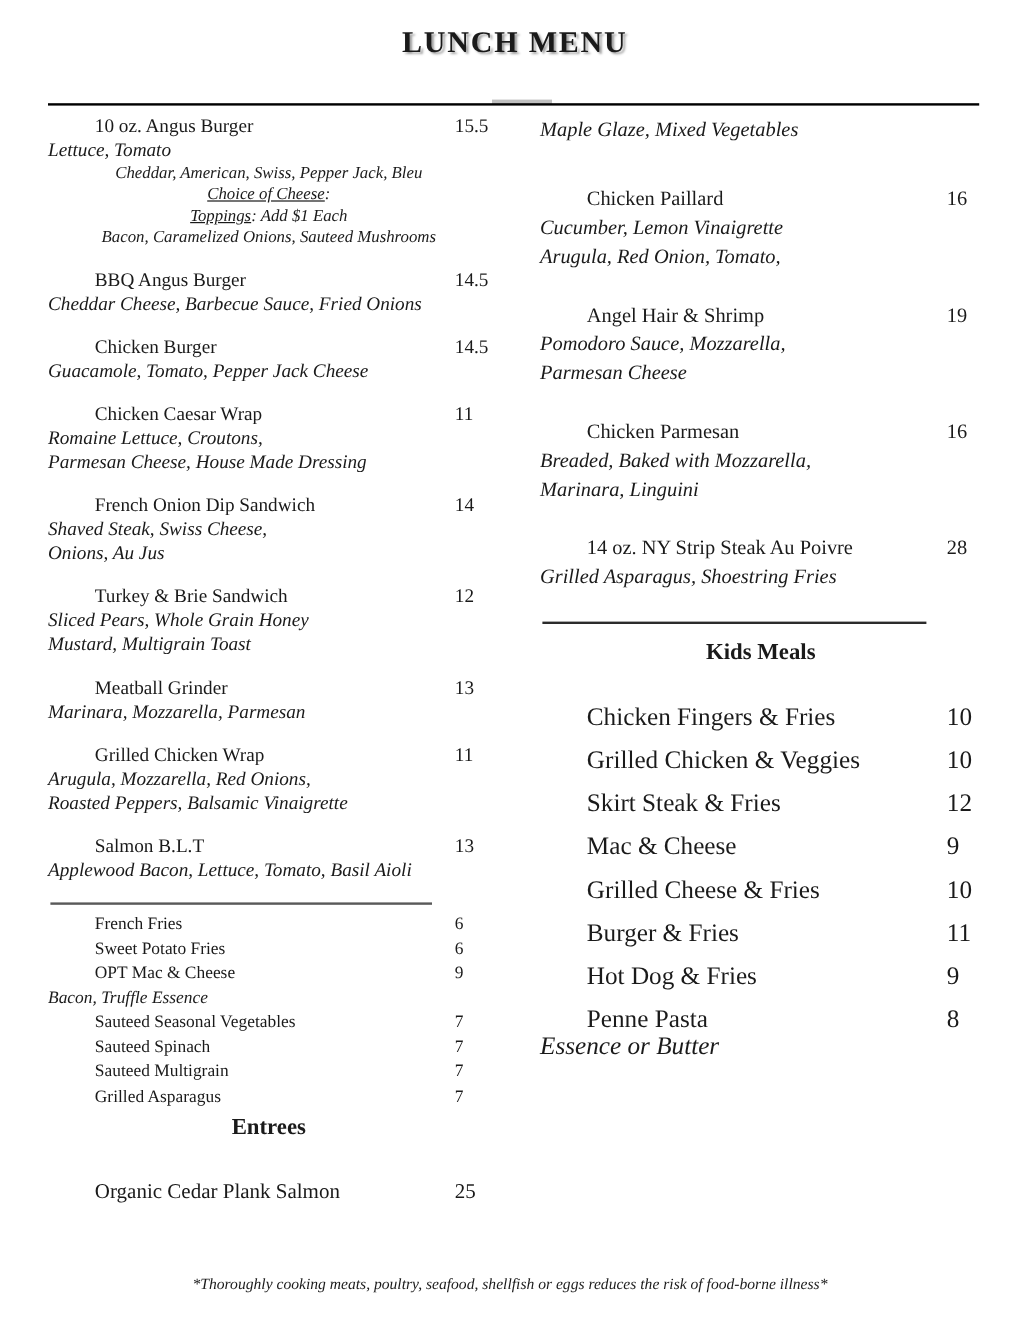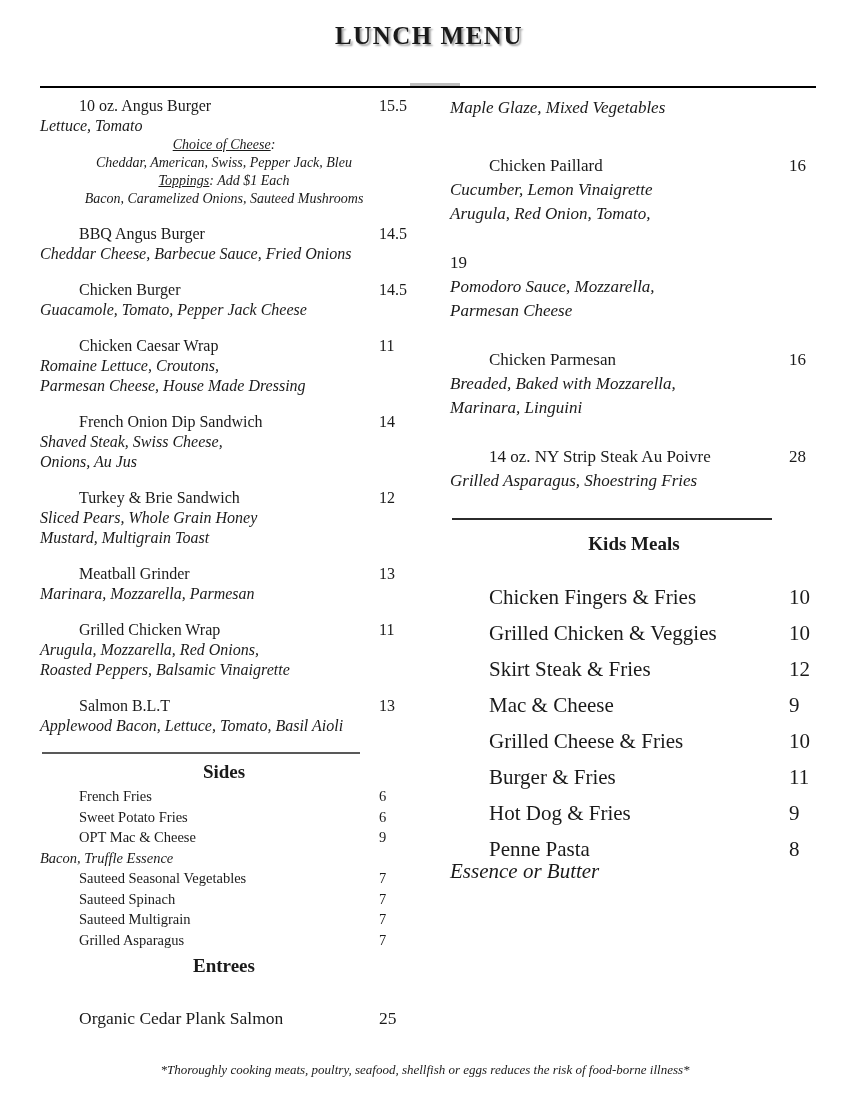--- a/index.html
+++ b/index.html
@@ -57,22 +57,22 @@
   <div class="rule-top"></div>
 
   <div class="col col-left">
     <div id="sandwich-list">
         <div class="item main">
           <div class="row">
             <span class="name">10 oz. Angus Burger</span>
             <span class="price">15.5</span>
           </div>
           <div class="desc">Lettuce, Tomato</div>
+          <div class="note">Cheddar, American, Swiss, Pepper Jack, Bleu</div>
           <div class="note"><span class="u">Choice of Cheese</span>:</div>
-          <div class="note">Cheddar, American, Swiss, Pepper Jack, Bleu</div>
           <div class="note"><span class="u">Toppings</span>: Add $1 Each</div>
           <div class="note">Bacon, Caramelized Onions, Sauteed Mushrooms</div>
         </div>
         <div class="item main">
           <div class="row">
             <span class="name">BBQ Angus Burger</span>
             <span class="price">14.5</span>
           </div>
           <div class="desc">Cheddar Cheese, Barbecue Sauce, Fried Onions</div>
         </div>
@@ -126,21 +126,20 @@
           <div class="row">
             <span class="name">Salmon B.L.T</span>
             <span class="price">13</span>
           </div>
           <div class="desc">Applewood Bacon, Lettuce, Tomato,  Basil Aioli</div>
         </div>
       </div>
 
     <div class="rule-left"></div>
 
-    <h2 class="section-header">Sides</h2>
     <div id="sides-list">
         <div class="item compact">
           <div class="row">
             <span class="name">French Fries</span>
             <span class="price">6</span>
           </div>
         </div>
         <div class="item compact">
           <div class="row">
             <span class="name">Sweet Potato Fries</span>
@@ -199,20 +198,21 @@
         <div class="item rc">
           <div class="row">
             <span class="name">Chicken Paillard</span>
             <span class="price">16</span>
           </div>
           <div class="desc">Cucumber, Lemon Vinaigrette</div>
           <div class="desc">Arugula, Red Onion, Tomato,</div>
         </div>
         <div class="item rc">
           <div class="row">
+            <span class="name">Angel Hair &amp; Shrimp</span>
             <span class="price">19</span>
           </div>
           <div class="desc">Pomodoro Sauce, Mozzarella,</div>
           <div class="desc">Parmesan Cheese</div>
         </div>
         <div class="item rc">
           <div class="row">
             <span class="name">Chicken Parmesan</span>
             <span class="price">16</span>
           </div>

